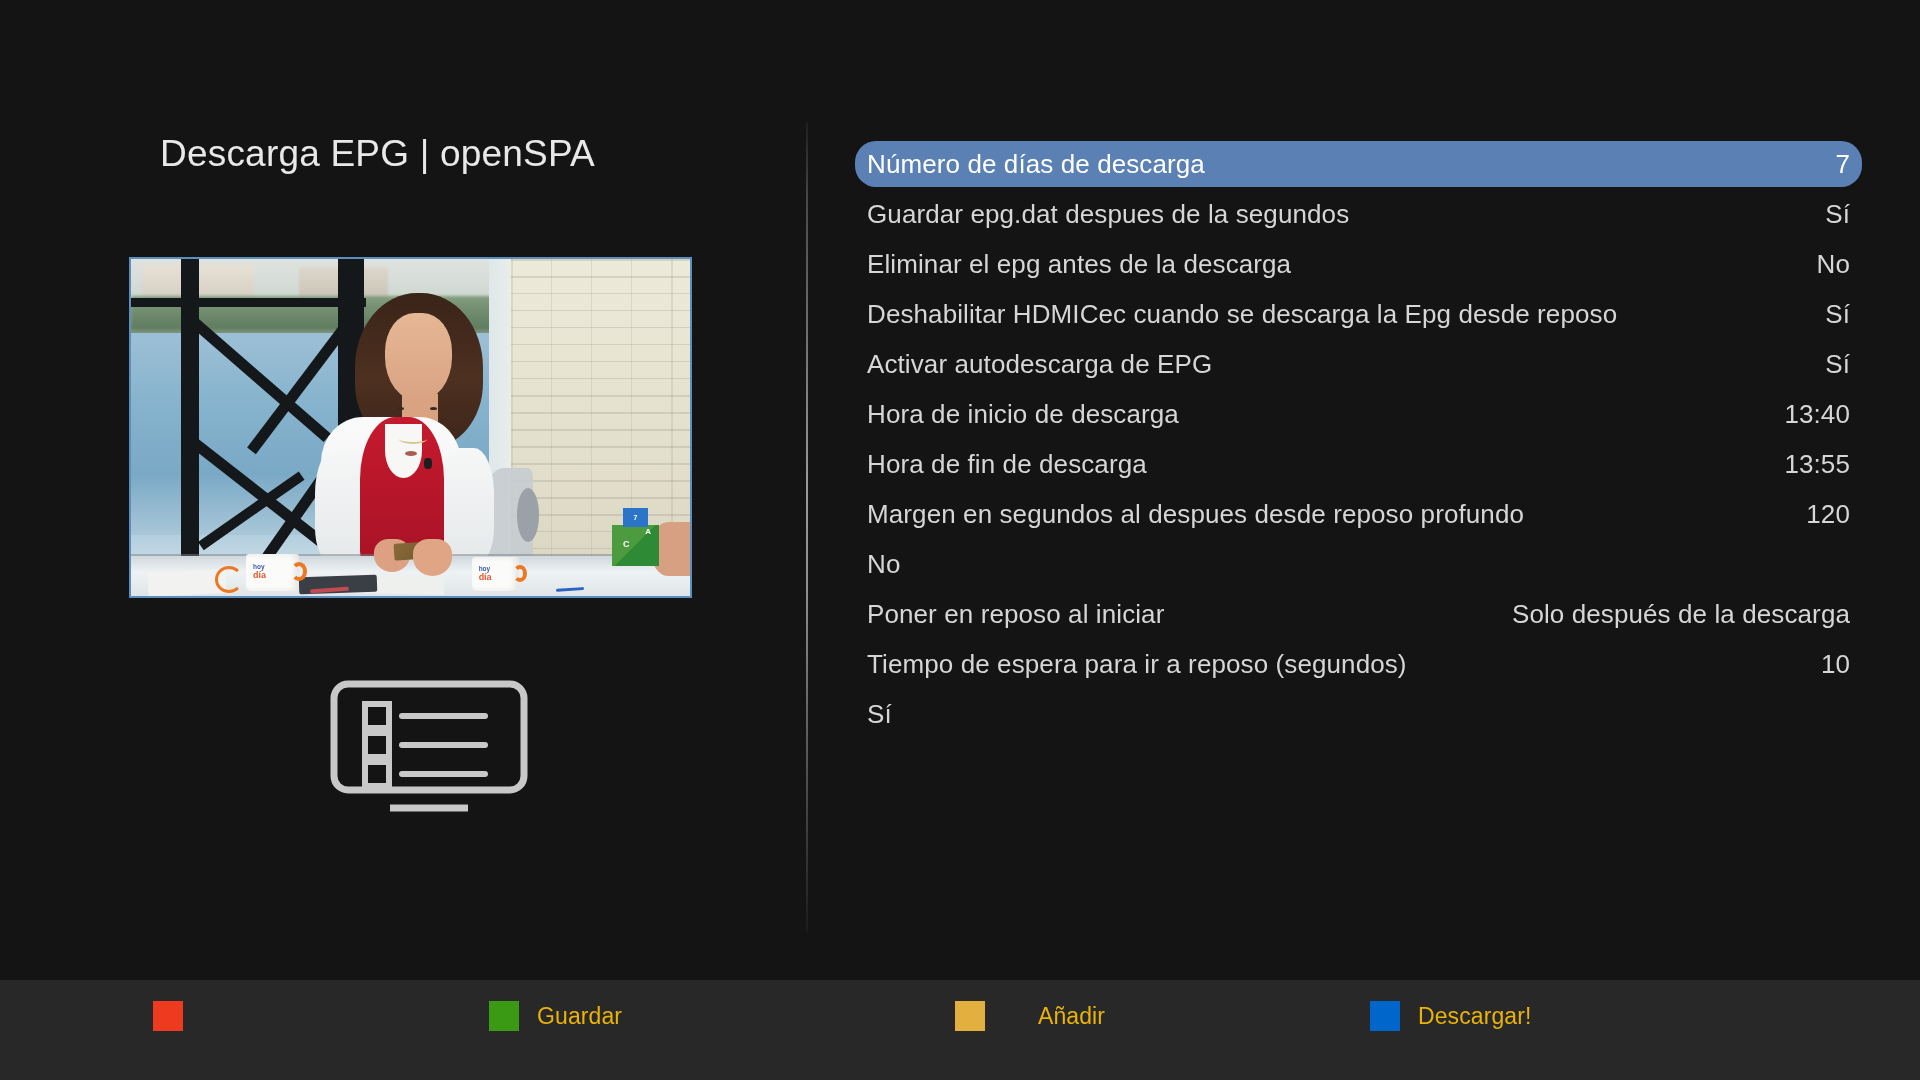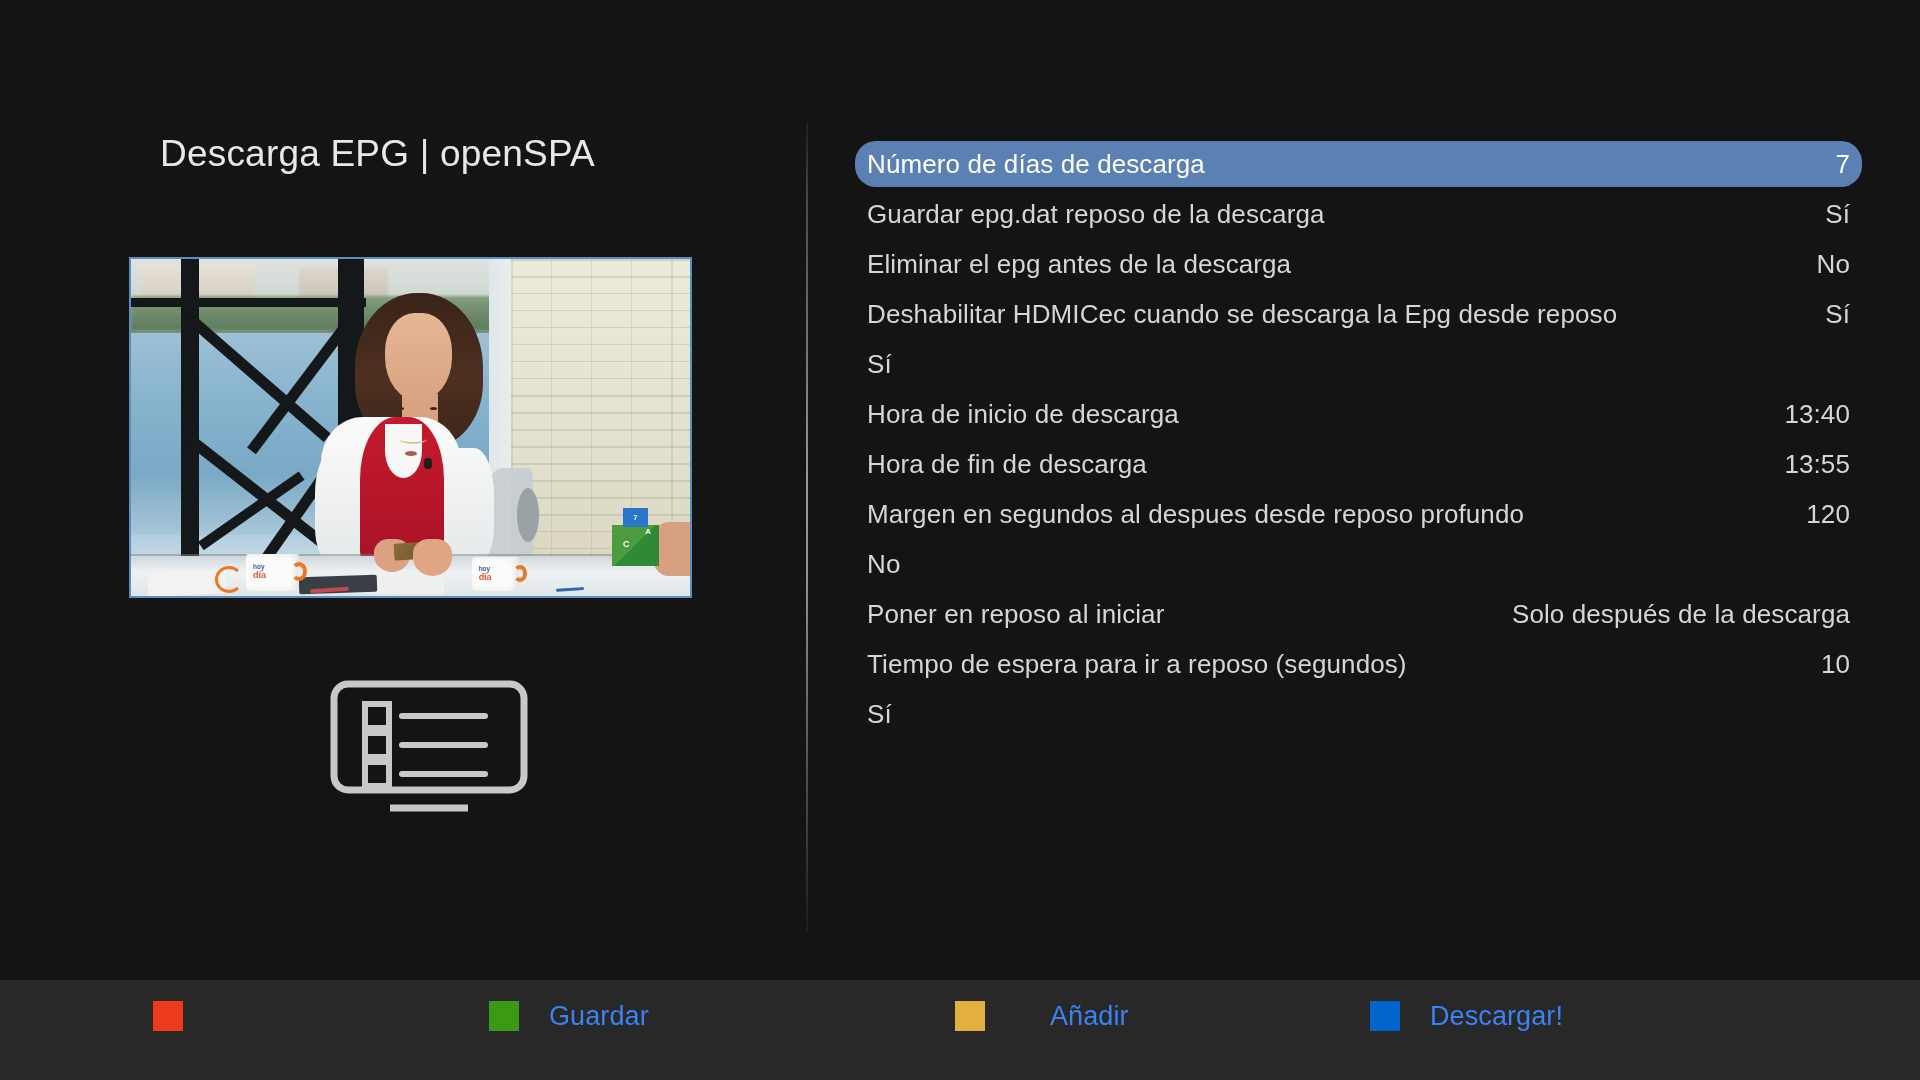--- a/index.html
+++ b/index.html
@@ -329,23 +329,23 @@
     top:20px;
     display:flex;
     align-items:center;
     height:32px;
   }
   .color-swatch {
     width:30px; height:30px;
     flex:0 0 30px;
   }
   .color-label {
-    margin-left:30px;
-    font-size:27px;
-    color:#3b82f6;
+    margin-left:18px;
+    font-size:23px;
+    color:#eab308;
     white-space:nowrap;
     letter-spacing:.1px;
   }
   #btn-red    { left:153px; }
   #btn-green  { left:489px; }
   #btn-yellow { left:955px;gap:35px; }
   #btn-blue   { left:1370px; }
   #btn-blue .color-label { font-family:"Liberation Sans", sans-serif; }
 </style>
 </head>
@@ -445,32 +445,33 @@
   </div>
 
   <div id="divider"></div>
 
   <div id="settings-list">
       <div class="setting-row selected">
         <span class="setting-label">Número de días de descarga</span>
         <span class="setting-value">7</span>
       </div>
       <div class="setting-row">
-        <span class="setting-label">Guardar epg.dat reposo de la descarga</span>
+        <span class="setting-label">Guardar epg.dat despues de la segundos</span>
         <span class="setting-value">Sí</span>
       </div>
       <div class="setting-row">
         <span class="setting-label">Eliminar el epg antes de la descarga</span>
         <span class="setting-value">No</span>
       </div>
       <div class="setting-row">
         <span class="setting-label">Deshabilitar HDMICec cuando se descarga la Epg desde reposo</span>
         <span class="setting-value">Sí</span>
       </div>
       <div class="setting-row">
+        <span class="setting-label">Activar autodescarga de EPG</span>
         <span class="setting-value">Sí</span>
       </div>
       <div class="setting-row">
         <span class="setting-label">Hora de inicio de descarga</span>
         <span class="setting-value">13:40</span>
       </div>
       <div class="setting-row">
         <span class="setting-label">Hora de fin de descarga</span>
         <span class="setting-value">13:55</span>
       </div>

